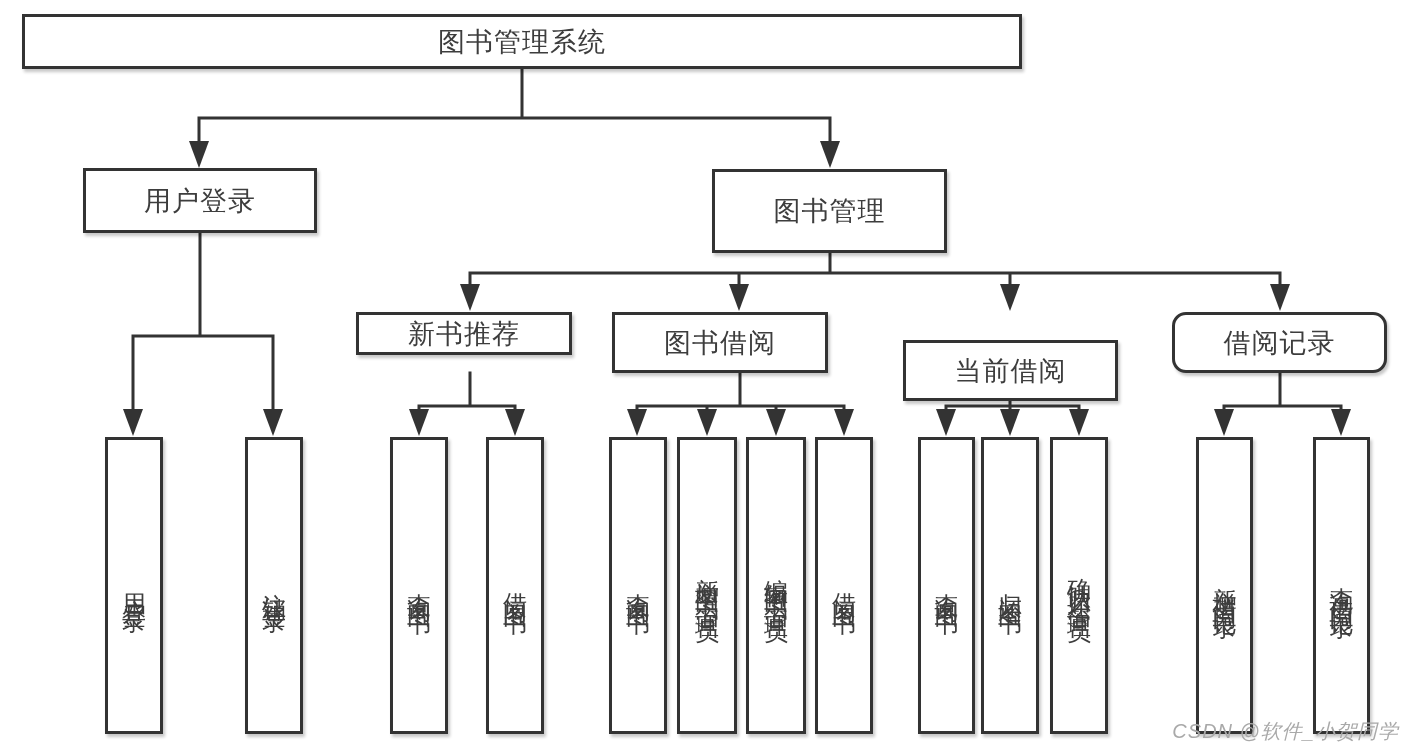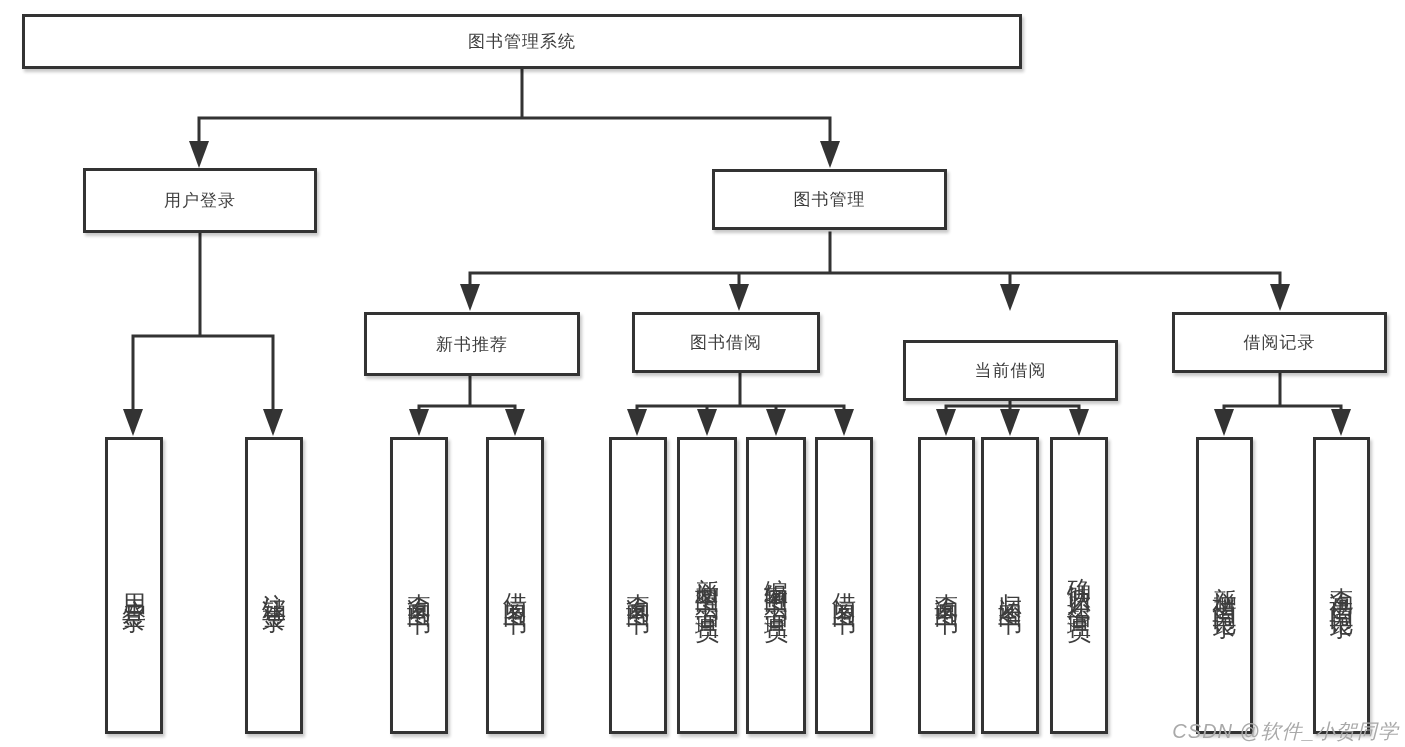--- a/index.html
+++ b/index.html
@@ -26,21 +26,21 @@
     box-sizing: border-box;
     background: #ffffff;
     border: 3px solid #333333;
     color: #3d3d3d;
     display: flex;
     align-items: center;
     justify-content: center;
     box-shadow: 2px 3px 3px rgba(0,0,0,0.22);
   }
   .h-node {
-    font-size: 17px;
+    font-size: 27px;
     letter-spacing: 1px;
     white-space: nowrap;
   }
   .leaf {
     top: 437px;
     height: 297px;
     width: 58px;
     font-size: 24px;
     writing-mode: vertical-rl;
     text-orientation: mixed;
@@ -54,26 +54,26 @@
     font-size: 20px;
     color: #a9a9a9;
     letter-spacing: 1px;
     white-space: nowrap;
     font-style: italic;
   }
   
   #n-root   { left: 22px;   top: 14px;  width: 1000px; height: 55px; }
   
   #n-login  { left: 83px;   top: 168px; width: 234px;  height: 65px; }
-  #n-mgmt   { left: 712px;  top: 169px; width: 235px;  height: 61px; }
+  #n-mgmt   { left: 712px;  top: 169px; width: 235px;  height: 84px; }
   
-  #n-l3-0   { left: 364px;  top: 312px; width: 216px;  height: 64px; }
-  #n-l3-1   { left: 632px;  top: 312px; width: 188px;  height: 61px; }
+  #n-l3-0   { left: 356px;  top: 312px; width: 216px;  height: 43px; }
+  #n-l3-1   { left: 612px;  top: 312px; width: 216px;  height: 61px; }
   #n-l3-2   { left: 903px;  top: 312px; width: 215px;  height: 61px; margin-top: 28px; }
-  #n-l3-3   { left: 1172px; top: 312px; width: 215px;  height: 61px; }
+  #n-l3-3   { left: 1172px; top: 312px; width: 215px;  height: 61px; border-radius: 14px; }
   
   #lf-g1-0 { left: 105px;  }
   #lf-g1-1 { left: 245px;  }
   #lf-g2-0 { left: 390px;  }
   #lf-g2-1 { left: 486px;  }
   #lf-g3-0 { left: 609px;  }
   #lf-g3-1 { left: 677px;  width: 60px; }
   #lf-g3-2 { left: 746px;  width: 60px; }
   #lf-g3-3 { left: 815px;  }
   #lf-g4-0 { left: 918px;  width: 57px; }

